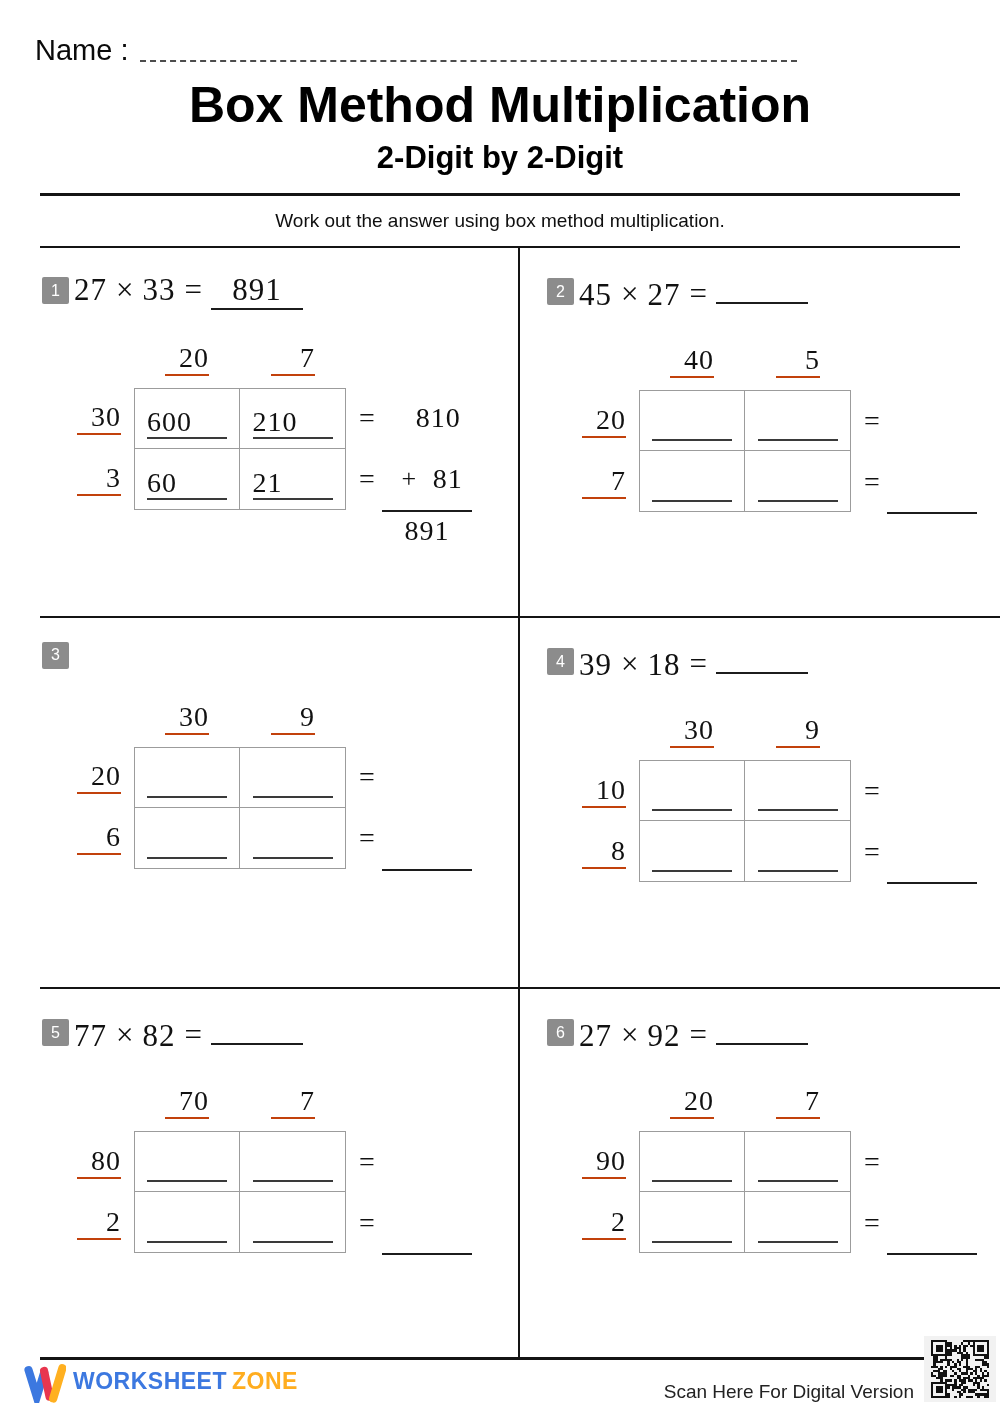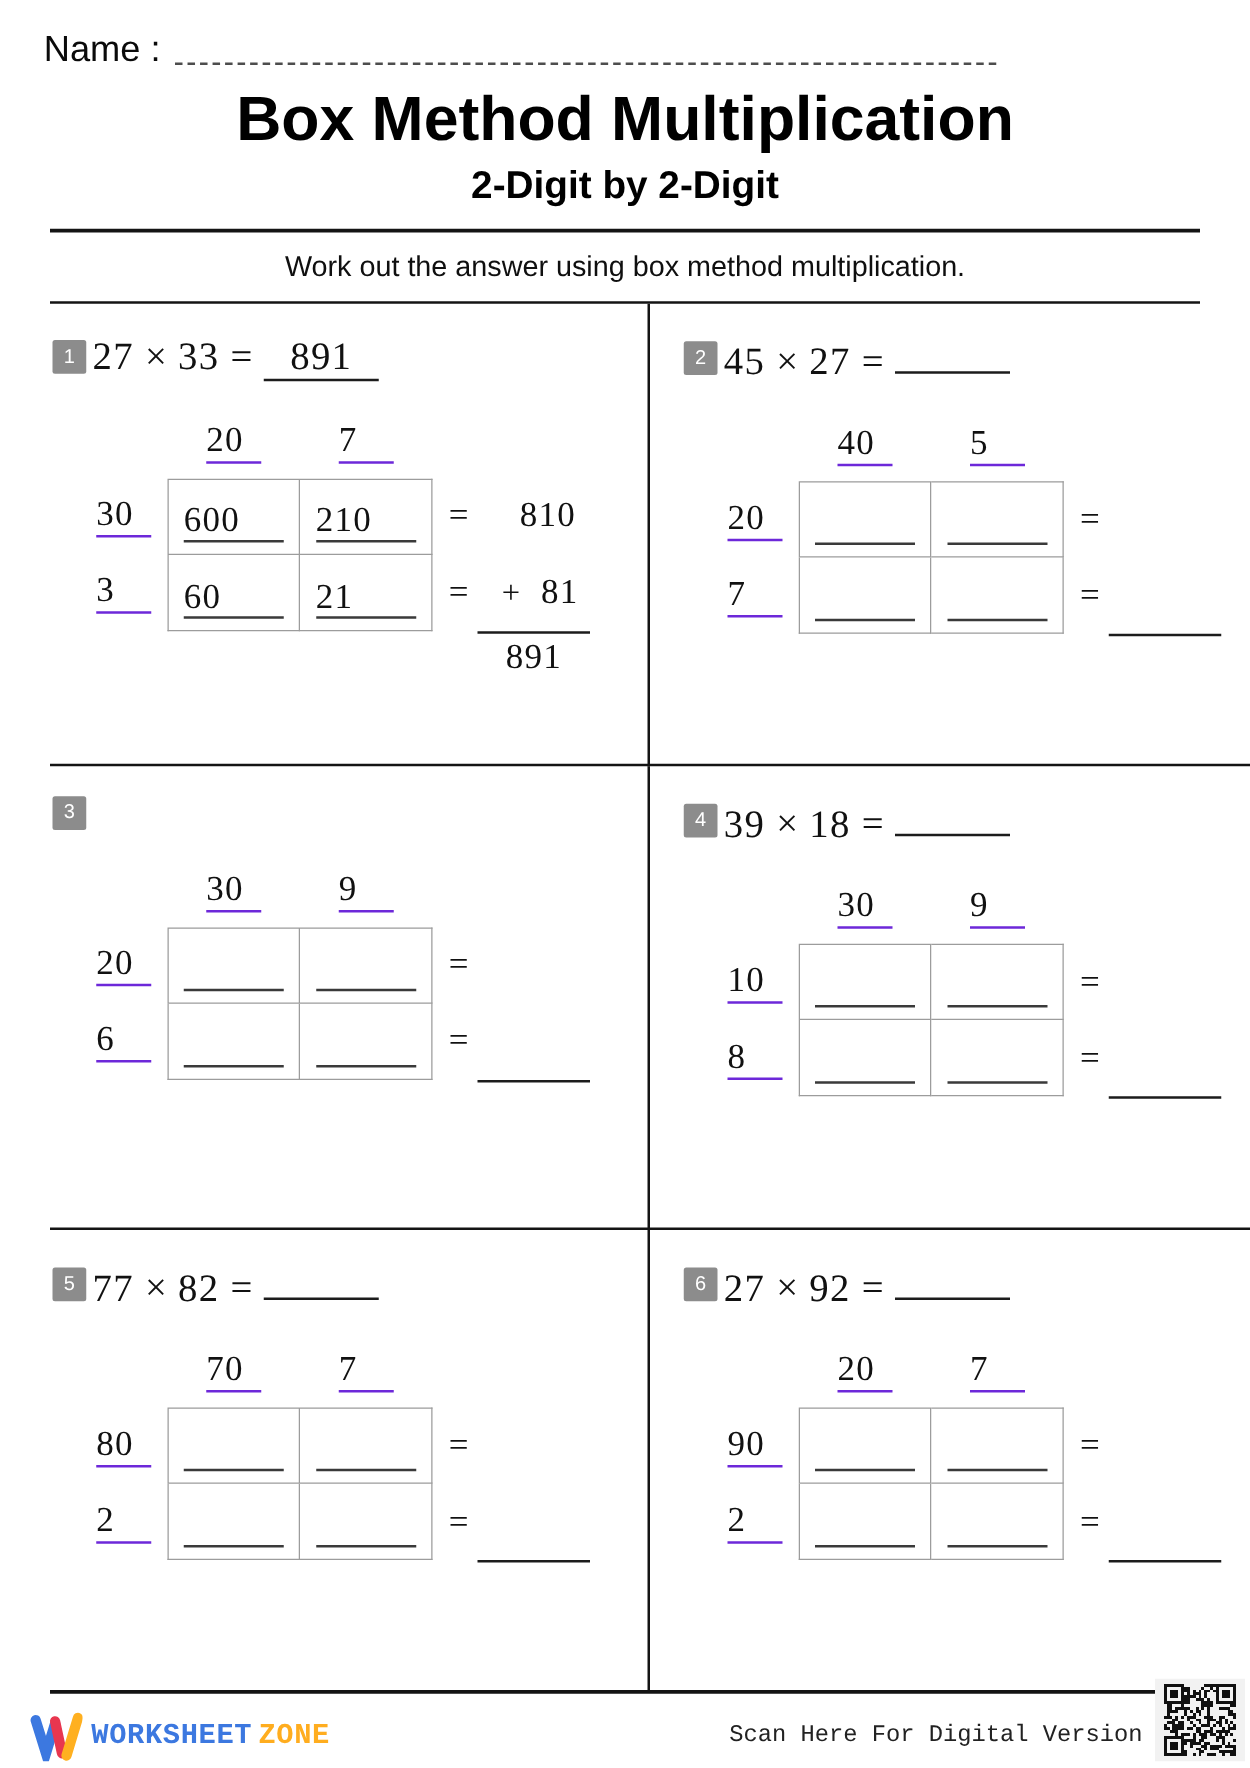--- a/index.html
+++ b/index.html
@@ -1,27 +1,27 @@
 <!DOCTYPE html>
 <html><head>
 <meta charset="utf-8">
 <style>
   * { margin:0; padding:0; box-sizing:border-box; }
   html,body { background:#fff; }
   body { width:1000px; height:1414px; font-family:"Liberation Sans", sans-serif; color:#111; overflow:hidden; }
   .sheet { width:1000px; height:1414px; padding:0 40px; position:relative; }
 
   
-  .name-row { display:flex; align-items:flex-end; padding-top:24px; width:762px; margin-left:-5px; }
+  .name-row { display:flex; align-items:flex-end; padding-top:34px; width:762px; margin-left:-5px; }
   .name-label { font-size:29px; font-weight:500; color:#0a0a0a; letter-spacing:0px; }
   .name-line { flex:1; border-bottom:2px dashed #4d4d4d; margin-left:12px; margin-bottom:5px; height:1px; }
   .title { text-align:center; font-size:50px; font-weight:700; line-height:1.05; margin-top:12px; color:#000; }
   .subtitle { text-align:center; font-size:31px; font-weight:700; margin-top:8px; color:#000; }
   .ruleA { border:none; border-top:3px solid #141414; margin-top:17px; }
-  .instruction { text-align:center; font-size:23px; font-weight:500; color:#0f0f0f; margin-top:14px; margin-bottom:14px; }
+  .instruction { text-align:center; font-size:19px; font-weight:500; color:#0f0f0f; margin-top:14px; margin-bottom:14px; }
 
   
   .problems-grid { display:grid; grid-template-columns:1fr 1fr; grid-template-rows:370px 371px 368px;
                    border-top:2px solid #141414; border-bottom:3px solid #141414; }
   .problem { padding:24px 0 0 2px; }
   .problem:nth-child(odd) { border-right:2px solid #141414; }
   .problem:nth-child(-n+4) { border-bottom:2px solid #141414; }
   .problem:nth-child(even) { padding-left:27px; }
 
   .prob-head { display:flex; align-items:center; }
@@ -35,41 +35,41 @@
 
   
   .box-grid { display:grid; grid-template-columns:92px 106px 106px 172px; grid-template-rows:46px 61px 61px 62px;
               margin-top:32px; font-family:"Liberation Serif", serif; font-size:28px; }
   .ch1 { grid-area:1/2; } .ch2 { grid-area:1/3; }
   .rh1 { grid-area:2/1; } .rh2 { grid-area:3/1; }
   .c-tl { grid-area:2/2; } .c-tr { grid-area:2/3; } .c-bl { grid-area:3/2; } .c-br { grid-area:3/3; }
   .s1 { grid-area:2/4; } .s2 { grid-area:3/4; } .total { grid-area:4/4; }
 
   .col-head { display:flex; justify-content:center; align-items:flex-start; }
-  .head-line { min-width:44px; min-height:1.05em; border-bottom:2px solid #6d28d9; text-align:left; letter-spacing:1px; }
+  .head-line { min-width:44px; min-height:1.05em; border-bottom:2px solid #c2410c; text-align:right; letter-spacing:1px; }
   .row-head { display:flex; justify-content:flex-end; align-items:center; padding-right:13px; }
 
   .cell { display:flex; justify-content:center; align-items:flex-end; padding-bottom:9px; border:0 solid #9c9c9c; }
   .c-tl { border-width:1px 1px 1px 1px; }
   .c-tr { border-width:1px 1px 1px 0; }
   .c-bl { border-width:0 1px 1px 1px; }
   .c-br { border-width:0 1px 1px 0; }
   .cell-line { width:80px; min-height:1.05em; border-bottom:2px solid #3a3a3a; text-align:left;
                letter-spacing:1px; line-height:1.05; }
 
   .sum { display:flex; align-items:center; }
   .sum .eq { margin-left:13px; }
   .sumval { width:76px; text-align:right; letter-spacing:1px; margin-left:10px; }
   .s2 .plus { width:20px; text-align:center; margin-left:24px; font-size:26px; }
   .s2 .sumval { width:44px; margin-left:0; }
   .total-line { width:90px; min-height:2px; border-top:2px solid #1c1c1c; margin-left:36px;
                 text-align:center; padding-top:3px; letter-spacing:1px; }
 
   
-  .footer { position:relative; display:flex; align-items:center; height:43px; margin-top:12px;font-family:Liberation Mono, monospace; }
+  .footer { position:relative; display:flex; align-items:flex-end; height:43px; margin-top:0; }
   .brand { display:flex; align-items:center; gap:7px; margin-left:-16px; }
   .brand-text { font-size:23px; font-weight:800; letter-spacing:0.5px; display:flex; gap:5px; }
   .brand-first { color:#3c78e0; }
   .brand-second { color:#ffad1f; }
   .scan { margin-left:auto; margin-right:46px; font-size:19px; font-weight:500; color:#222; }
   .qr-box { position:absolute; right:-36px; top:-24px; width:72px; height:66px; background:#f2f2f2;
             display:flex; align-items:center; justify-content:center; z-index:5; }
   .qr-box svg { display:block; }
 </style>
 </head>

